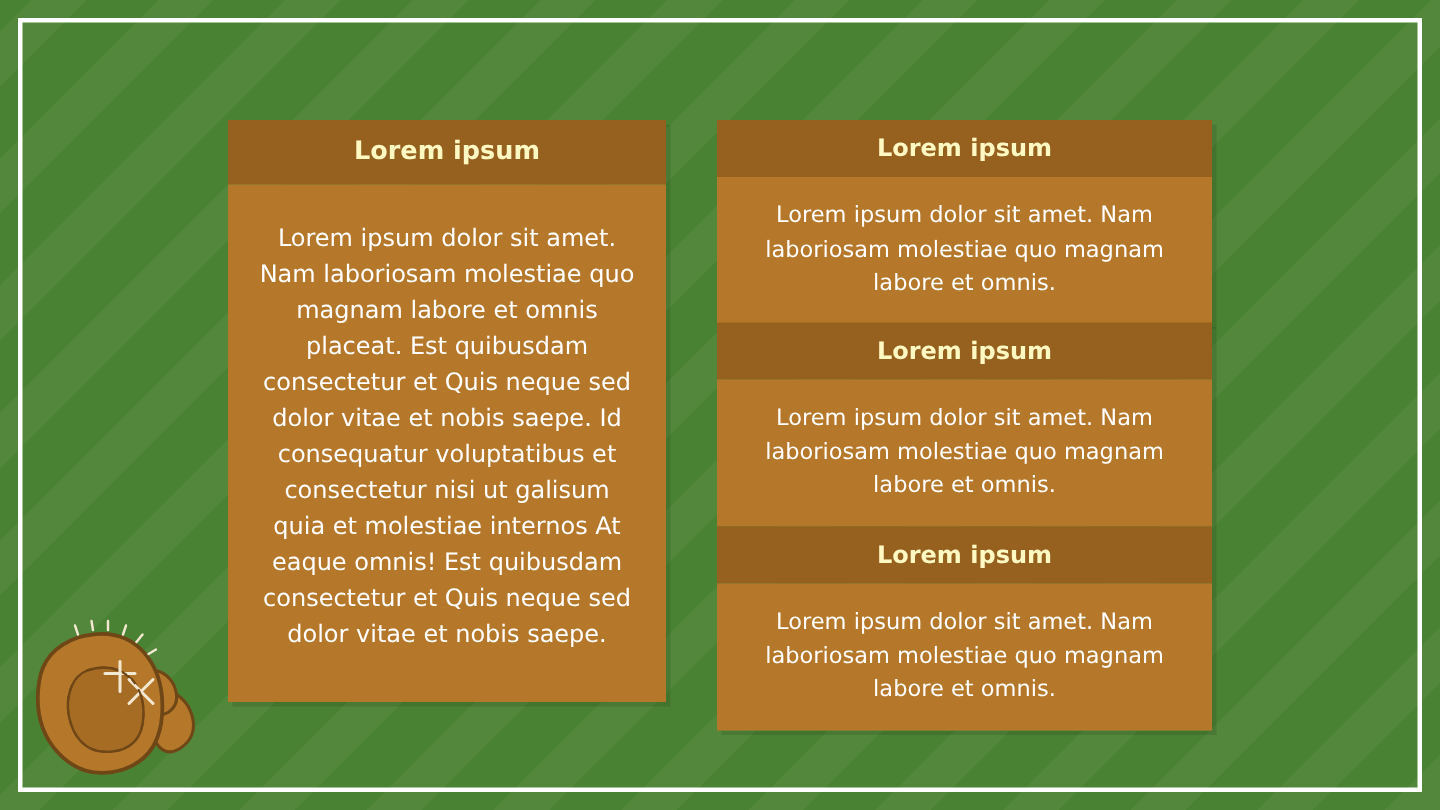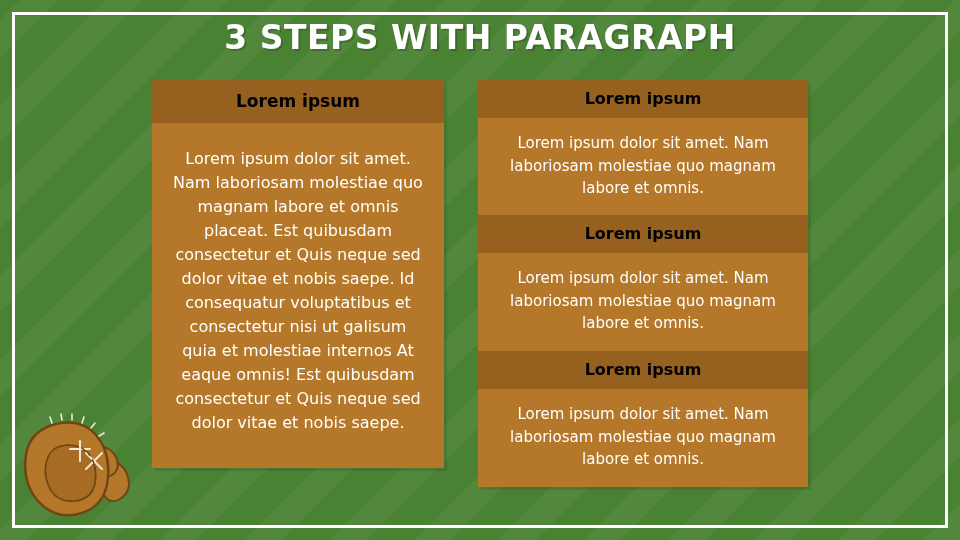--- a/index.html
+++ b/index.html
@@ -59,21 +59,21 @@
     text-shadow: 2px 2px 0 rgba(0,0,0,0.18);
   }
 
   
   .panel {
     position: absolute;
     box-shadow: 3px 3px 0 rgba(0,0,0,0.10);
   }
   .panel-head {
     background: #96601f;
-    color: #000000;
+    color: #fef9c3;
     font-weight: bold;
     font-size: 16px;
     text-align: center;
     padding: 9px 6px 10px 6px;
     box-sizing: border-box;
   }
   .panel-body {
     background: #b5782a;
     color: #ffffff;
     font-size: 15.5px;
@@ -117,21 +117,20 @@
   }
 </style>
 </head>
 <body>
 
 <div class="slide">
 
   <div class="stripes"></div>
   <div class="frame"></div>
 
-  <div class="title">3 STEPS WITH PARAGRAPH</div>
 
   <div class="panel" id="panel-main">
     <div class="panel-head">Lorem ipsum</div>
     <div class="panel-body">Lorem ipsum dolor sit amet. Nam laboriosam molestiae quo magnam labore et omnis placeat. Est quibusdam consectetur et Quis neque sed dolor vitae et nobis saepe. Id consequatur voluptatibus et consectetur nisi ut galisum quia et molestiae internos At eaque omnis! Est quibusdam consectetur et Quis neque sed dolor vitae et nobis saepe.</div>
   </div>
 
   <div class="panel panel-right" id="panel-step-1">
     <div class="panel-head">Lorem ipsum</div>
     <div class="panel-body">Lorem ipsum dolor sit amet. Nam laboriosam molestiae quo magnam labore et omnis.</div>
   </div>

